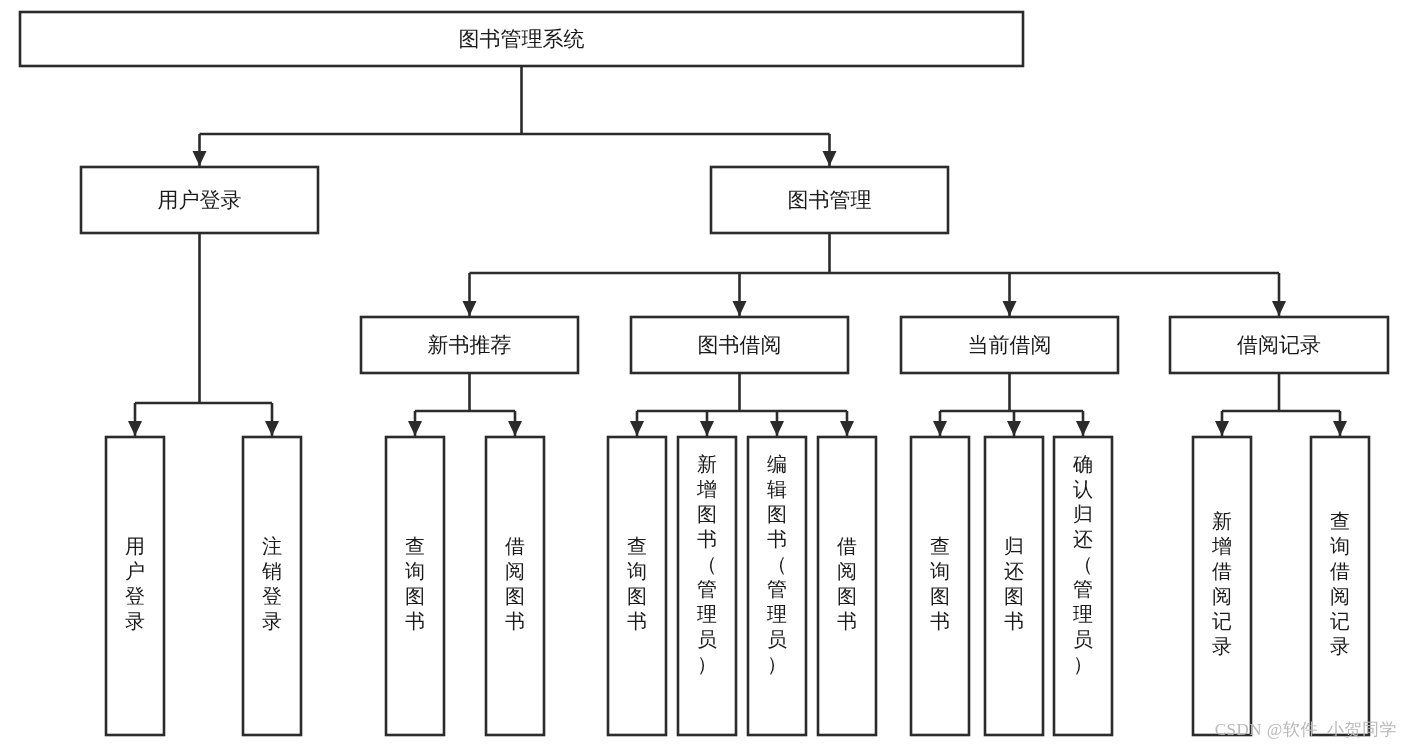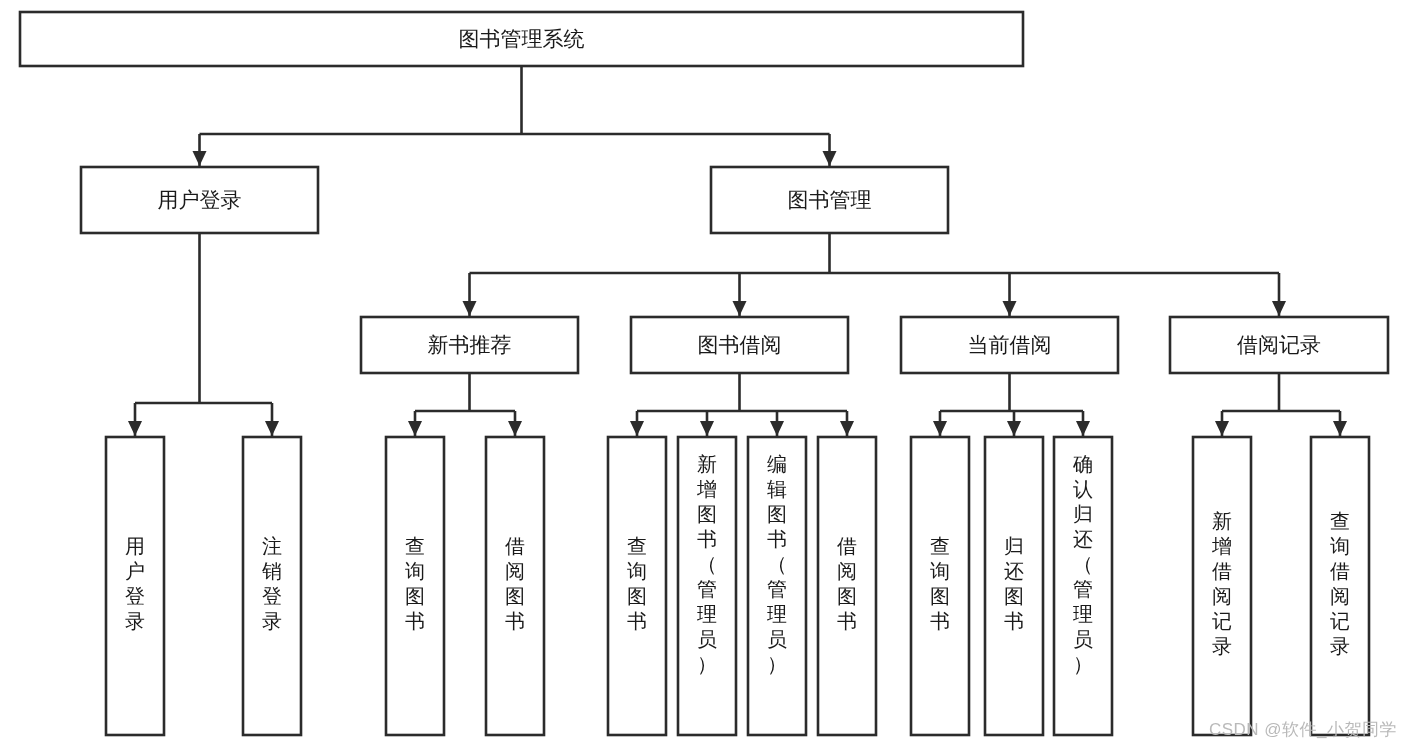--- a/index.html
+++ b/index.html
@@ -51,21 +51,21 @@
   .node-label-v {
     fill: #1a1a1a;
     font-family: "Liberation Sans", "DejaVu Sans", sans-serif;
     font-size: 20px;
     text-anchor: middle;
   }
   .watermark {
     position: absolute;
     right: 8px;
     bottom: 6px;
-    font-family: Liberation Sans, sans-serif;
+    font-family: Liberation Serif, serif;
     font-size: 17px;
     color: #b9b9b9;
     white-space: nowrap;
     letter-spacing: 0.5px;
     pointer-events: none;
   }
 </style>
 </head>
 <body>
 

